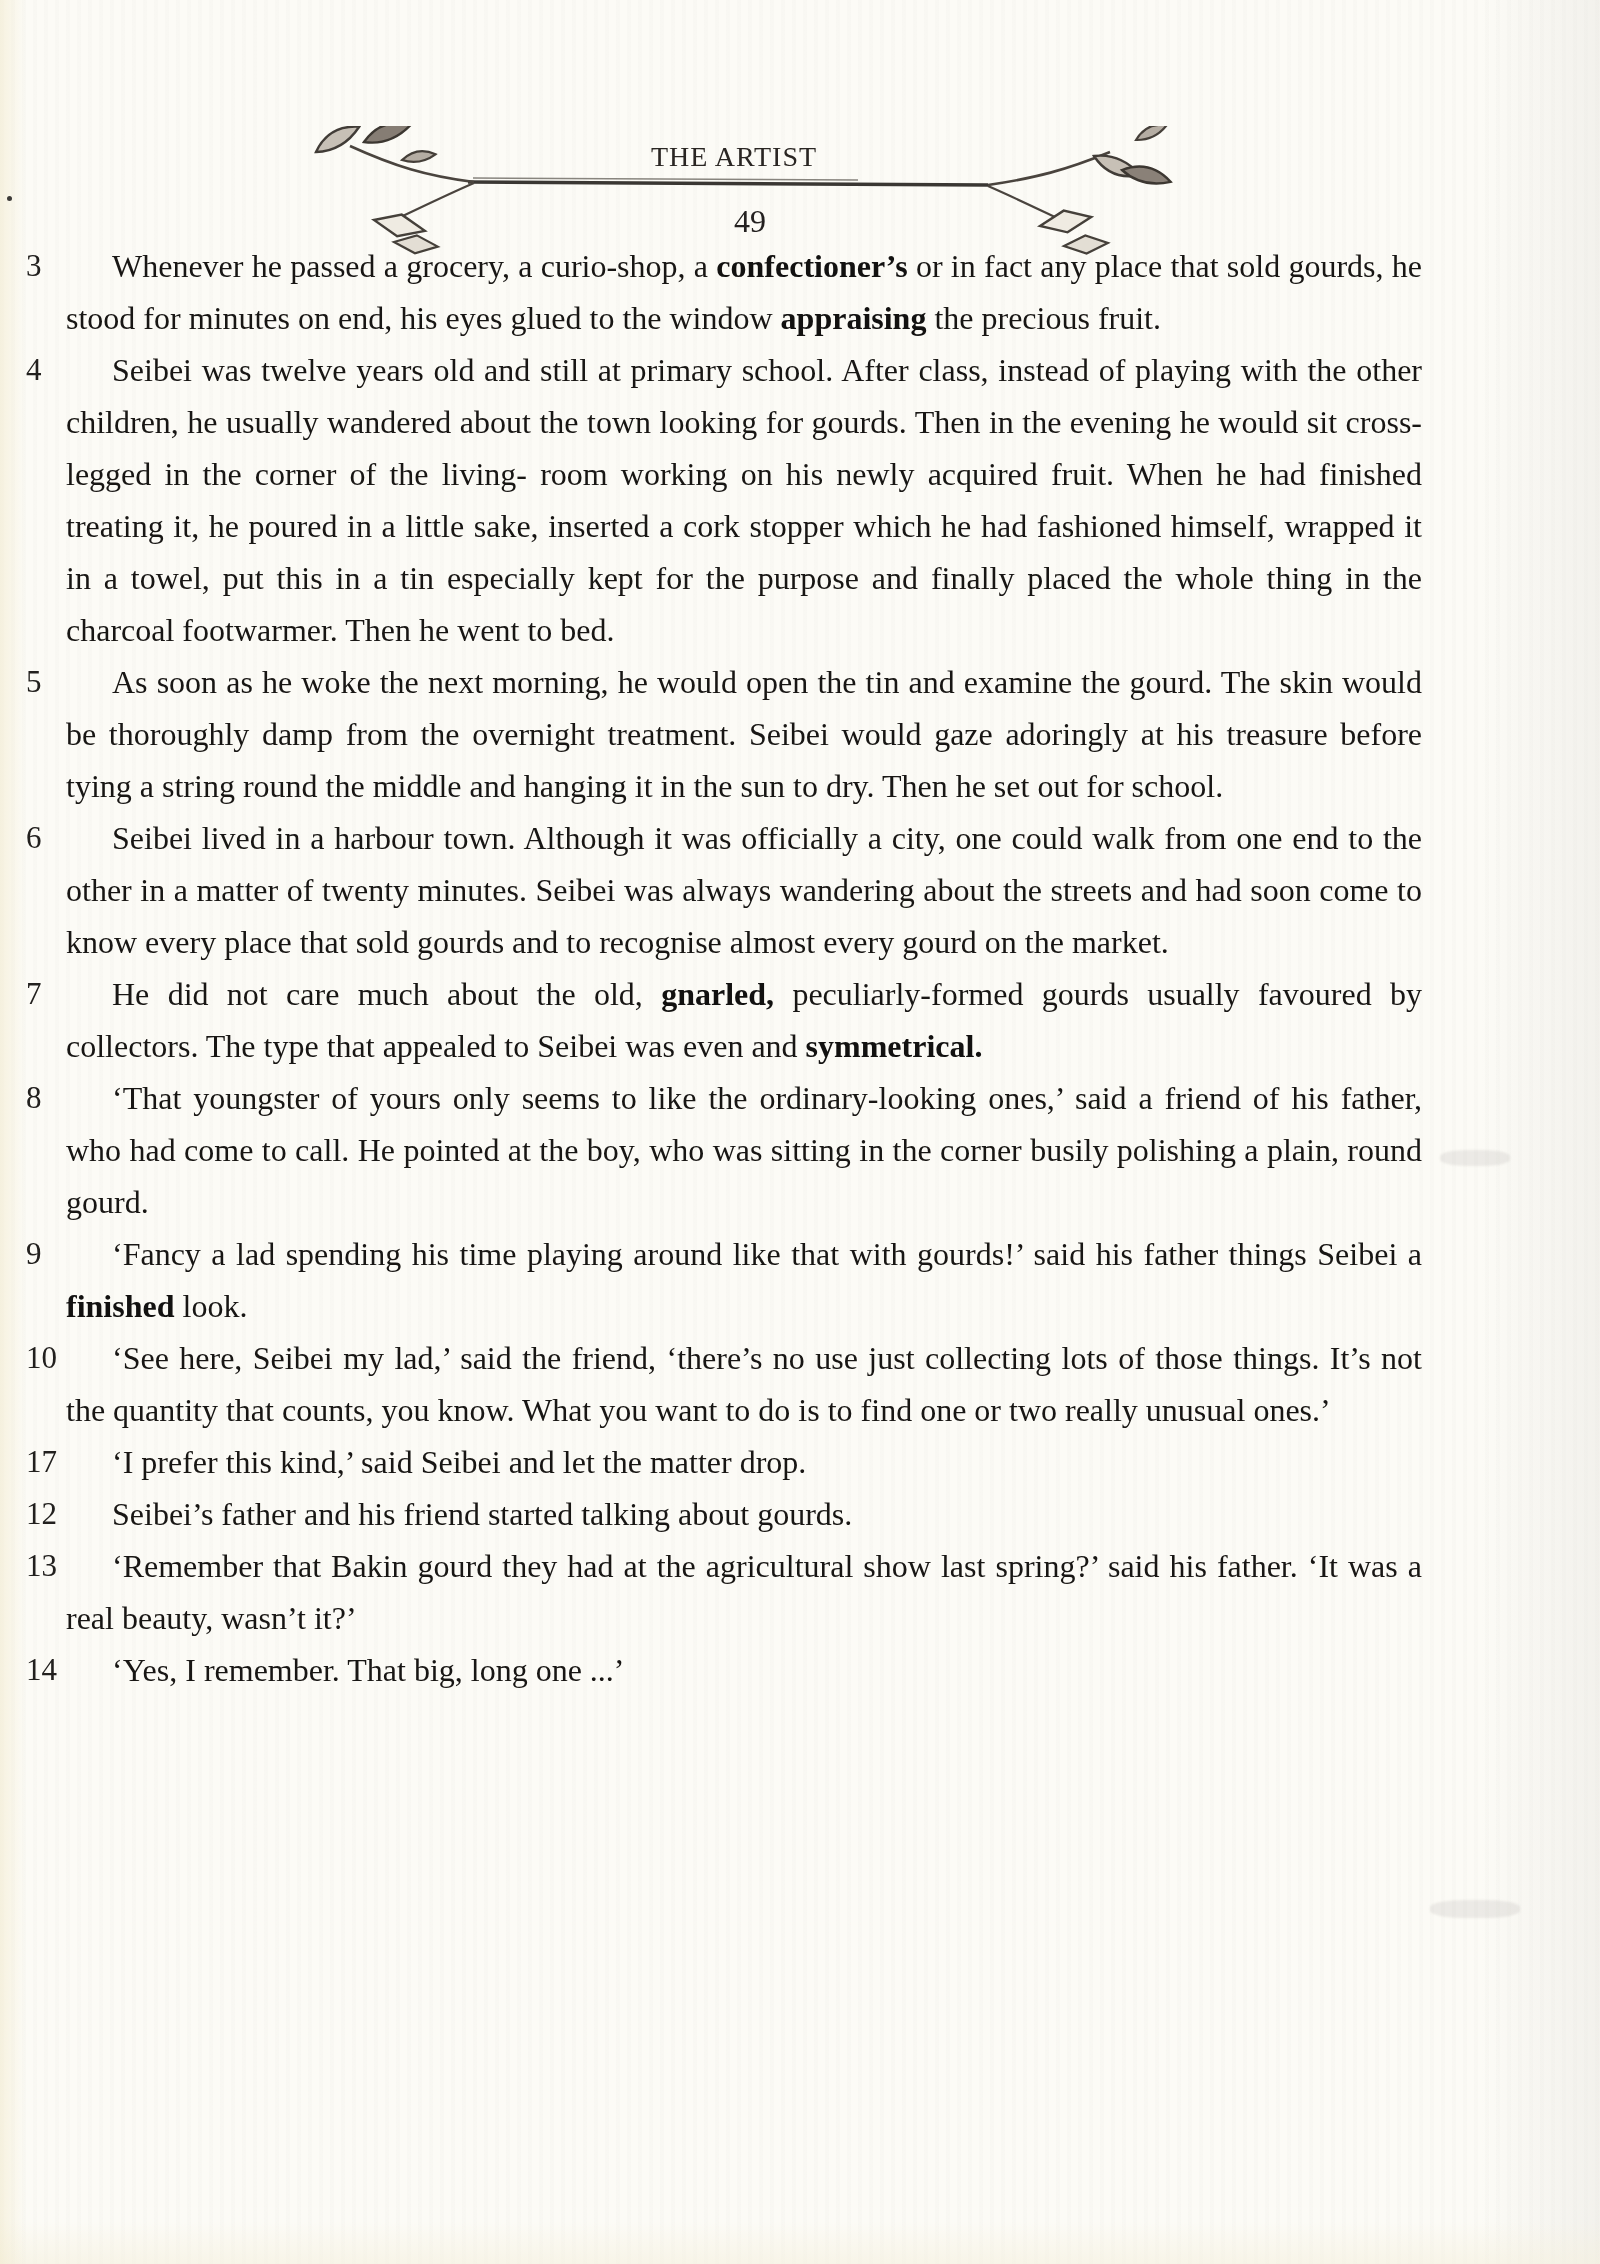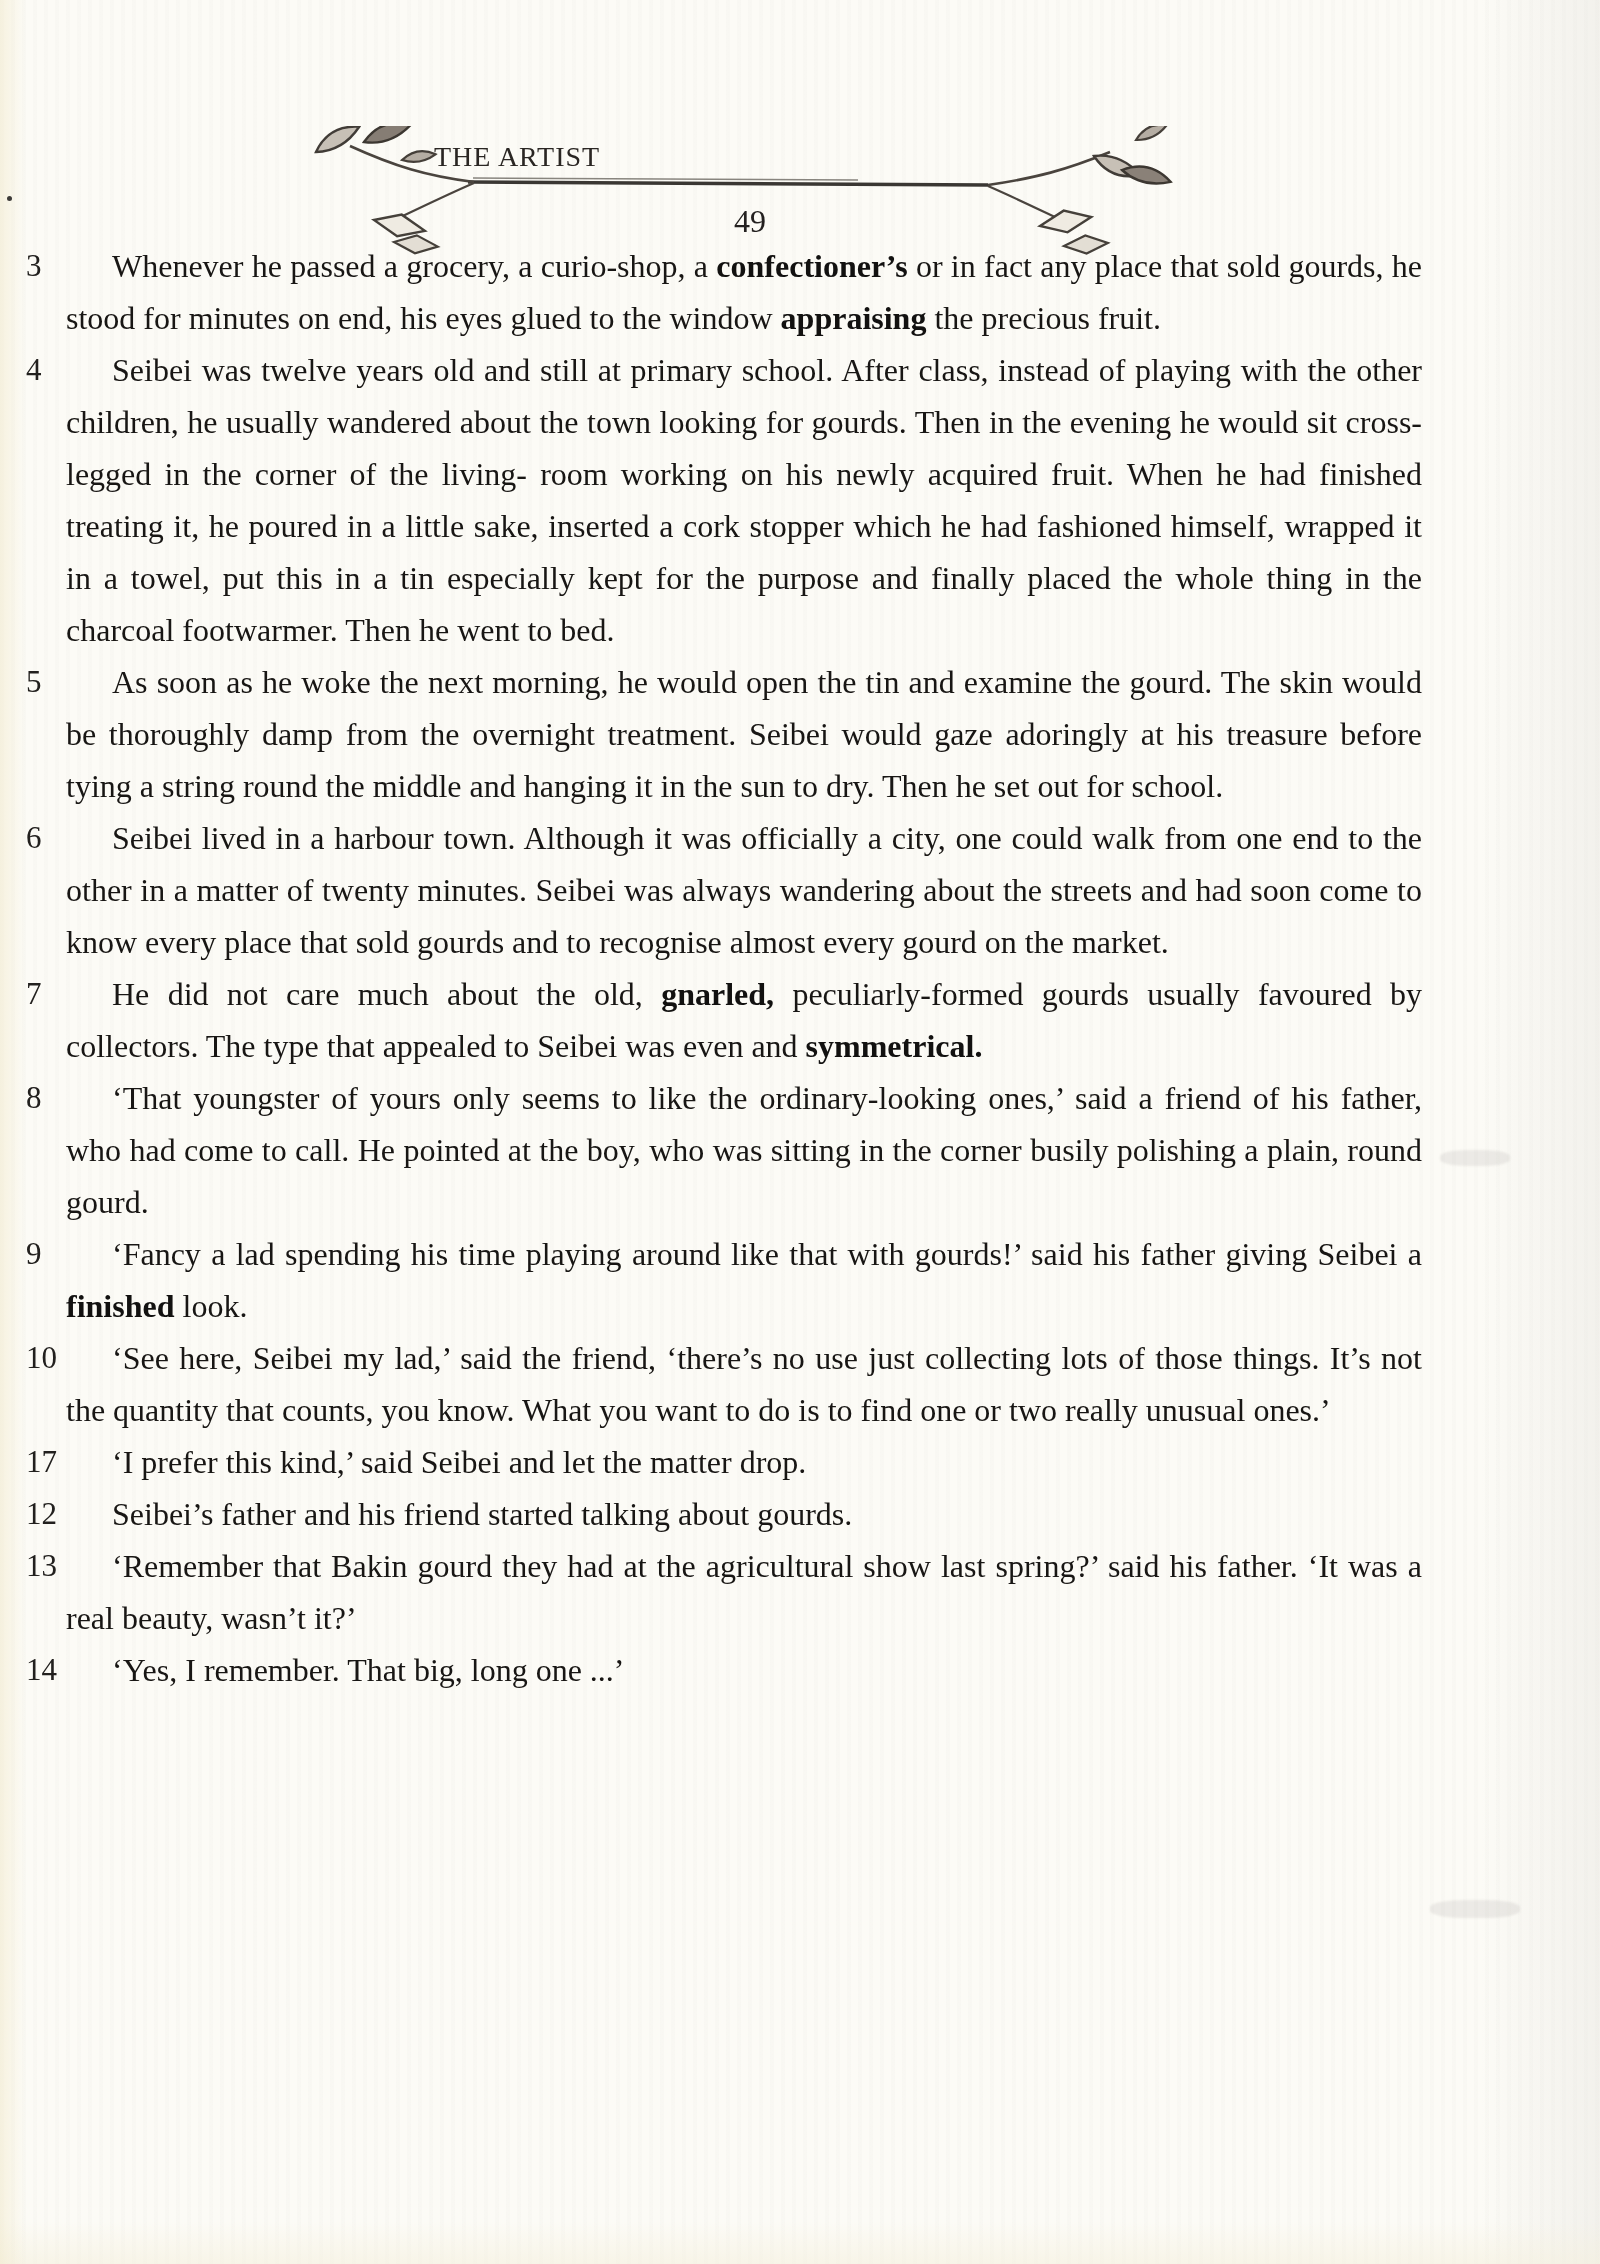--- a/index.html
+++ b/index.html
@@ -17,20 +17,21 @@
     position:absolute; inset:0;
     background:
       linear-gradient(90deg, rgba(242,234,205,0.55) 0px, rgba(255,255,255,0) 26px),
       linear-gradient(0deg, rgba(244,239,220,0.55) 0px, rgba(255,255,255,0) 42px),
       linear-gradient(270deg, rgba(225,223,218,0.35) 0px, rgba(255,255,255,0) 120px),
       repeating-linear-gradient(90deg, rgba(90,90,85,0.018) 0 4px, rgba(0,0,0,0) 4px 11px);
     pointer-events:none;
   }
   .header-title {
     position:absolute; top:141px; left:434px; width:600px;
+    text-align:center;
     font-size:28px; letter-spacing:1px;
     color:#2a2623;
     white-space:nowrap;
   }
   .ornament {
     position:absolute; left:298px; top:126px;
     width:884px; height:152px;
   }
   .page-number {
     position:absolute; top:203px; left:450px; width:600px;
@@ -96,21 +97,21 @@
 
   <div class="page-number">49</div>
 
   <div class="body-text">
       <p class="para numbered"><span class="pnum">3</span><span>Whenever he passed a grocery, a curio-shop, a </span><b>confectioner’s</b><span> or in fact any place that sold gourds, he stood for minutes on end, his eyes glued to the window </span><b>appraising</b><span> the precious fruit.</span></p>
       <p class="para numbered"><span class="pnum">4</span><span>Seibei was twelve years old and still at primary school. After class, instead of playing with the other children, he usually wandered about the town looking for gourds. Then in the evening he would sit cross-legged in the corner of the living- room working on his newly acquired fruit. When he had finished treating it, he poured in a little sake, inserted a cork stopper which he had fashioned himself, wrapped it in a towel, put this in a tin especially kept for the purpose and finally placed the whole thing in the charcoal footwarmer. Then he went to bed.</span></p>
       <p class="para numbered"><span class="pnum">5</span><span>As soon as he woke the next morning, he would open the tin and examine the gourd. The skin would be thoroughly damp from the overnight treatment. Seibei would gaze adoringly at his treasure before tying a string round the middle and hanging it in the sun to dry. Then he set out for school.</span></p>
       <p class="para numbered"><span class="pnum">6</span><span>Seibei lived in a harbour town. Although it was officially a city, one could walk from one end to the other in a matter of twenty minutes. Seibei was always wandering about the streets and had soon come to know every place that sold gourds and to recognise almost every gourd on the market.</span></p>
       <p class="para numbered"><span class="pnum">7</span><span>He did not care much about the old, </span><b>gnarled,</b><span> peculiarly-formed gourds usually favoured by collectors. The type that appealed to Seibei was even and </span><b>symmetrical.</b></p>
       <p class="para numbered"><span class="pnum">8</span><span>‘That youngster of yours only seems to like the ordinary-looking ones,’ said a friend of his father, who had come to call. He pointed at the boy, who was sitting in the corner busily polishing a plain, round gourd.</span></p>
-      <p class="para numbered"><span class="pnum">9</span><span>‘Fancy a lad spending his time playing around like that with gourds!’ said his father giving Seibei a </span><b>finished</b><span> look.</span></p>
+      <p class="para numbered"><span class="pnum">9</span><span>‘Fancy a lad spending his time playing around like that with gourds!’ said his father things Seibei a </span><b>finished</b><span> look.</span></p>
       <p class="para numbered"><span class="pnum">10</span><span>‘See here, Seibei my lad,’ said the friend, ‘there’s no use just collecting lots of those things. It’s not the quantity that counts, you know. What you want to do is to find one or two really unusual ones.’</span></p>
       <p class="para numbered"><span class="pnum">17</span><span>‘I prefer this kind,’ said Seibei and let the matter drop.</span></p>
       <p class="para numbered"><span class="pnum">12</span><span>Seibei’s father and his friend started talking about gourds.</span></p>
       <p class="para numbered"><span class="pnum">13</span><span>‘Remember that Bakin gourd they had at the agricultural show last spring?’ said his father. ‘It was a real beauty, wasn’t it?’</span></p>
       <p class="para numbered"><span class="pnum">14</span><span>‘Yes, I remember. That big, long one ...’</span></p>
     </div>
 
   <div class="speck" style="left:7px; top:196px; width:5px; height:5px;"></div>
   <div class="smudge" style="left:1440px; top:1150px; width:70px; height:16px;"></div>
   <div class="smudge" style="left:1430px; top:1900px; width:90px; height:18px;"></div>

